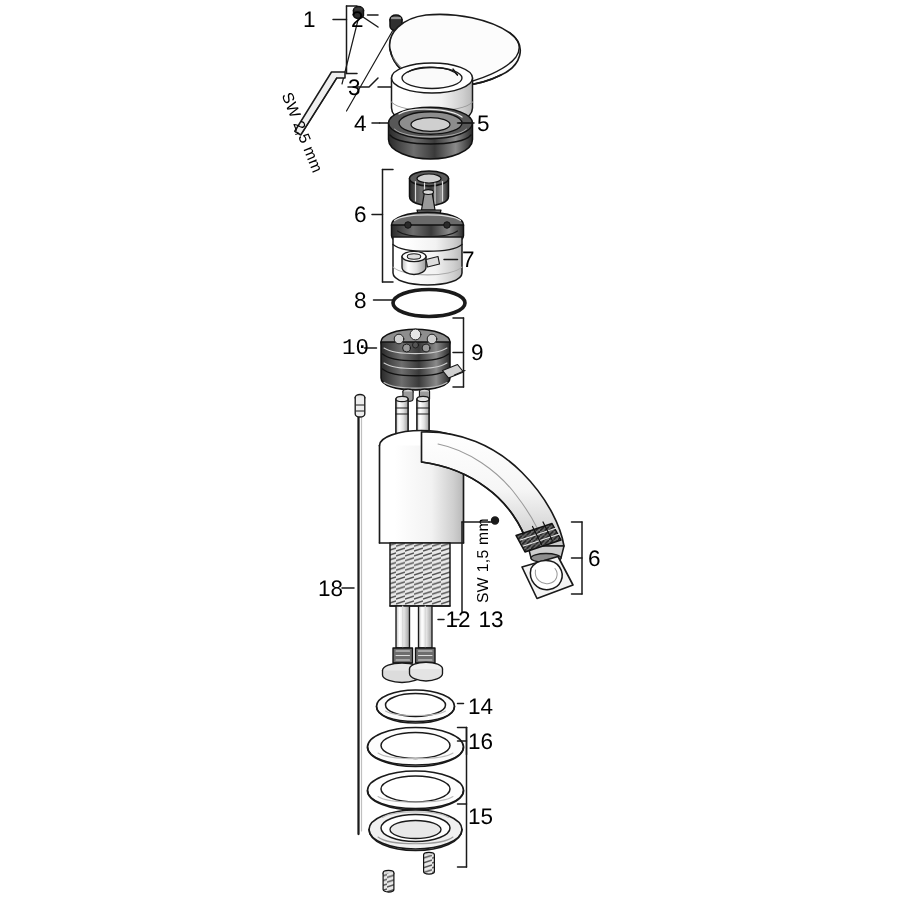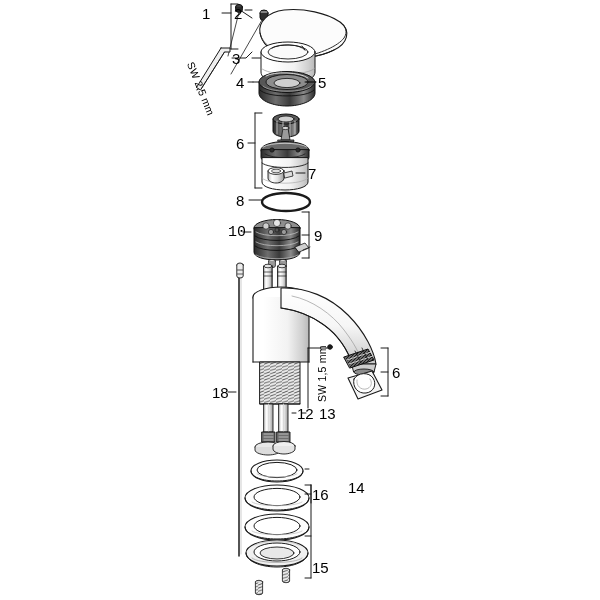--- a/index.html
+++ b/index.html
@@ -359,21 +359,21 @@
 <div class="lbl" style="left:236px;top:75px;">4</div>
 <div class="lbl" style="left:318px;top:75px;">5</div>
 <div class="lbl" style="left:236px;top:136px;">6</div>
 <div class="lbl" style="left:308px;top:166px;">7</div>
 <div class="lbl" style="left:236px;top:193px;">8</div>
 <div class="lbl" style="left:314px;top:228px;">9</div>
 <div class="lbl" style="left:228px;top:225px;font-family:Liberation Mono, monospace;">10</div>
 <div class="lbl" style="left:392px;top:365px;">6</div>
 <div class="lbl" style="left:297px;top:406px;">12</div>
 <div class="lbl" style="left:319px;top:406px;">13</div>
-<div class="lbl" style="left:312px;top:480px;margin-left:36px;">14</div>
-<div class="lbl" style="left:312px;top:560px;text-align:right;">15</div>
+<div class="lbl" style="left:312px;top:464px;">14</div>
+<div class="lbl" style="left:312px;top:537px;text-align:right;">15</div>
 <div class="lbl" style="left:312px;top:487px;text-align:center;">16</div>
 <div class="lbl" style="left:212px;top:385px;">18</div>
 
 <div class="sw sw25" style="left:196px;top:60px;">SW 2,5 mm</div>
 <div class="sw sw15" style="left:316px;top:402px;">SW 1,5 mm</div>
 
 </div>
 
 </body></html>

